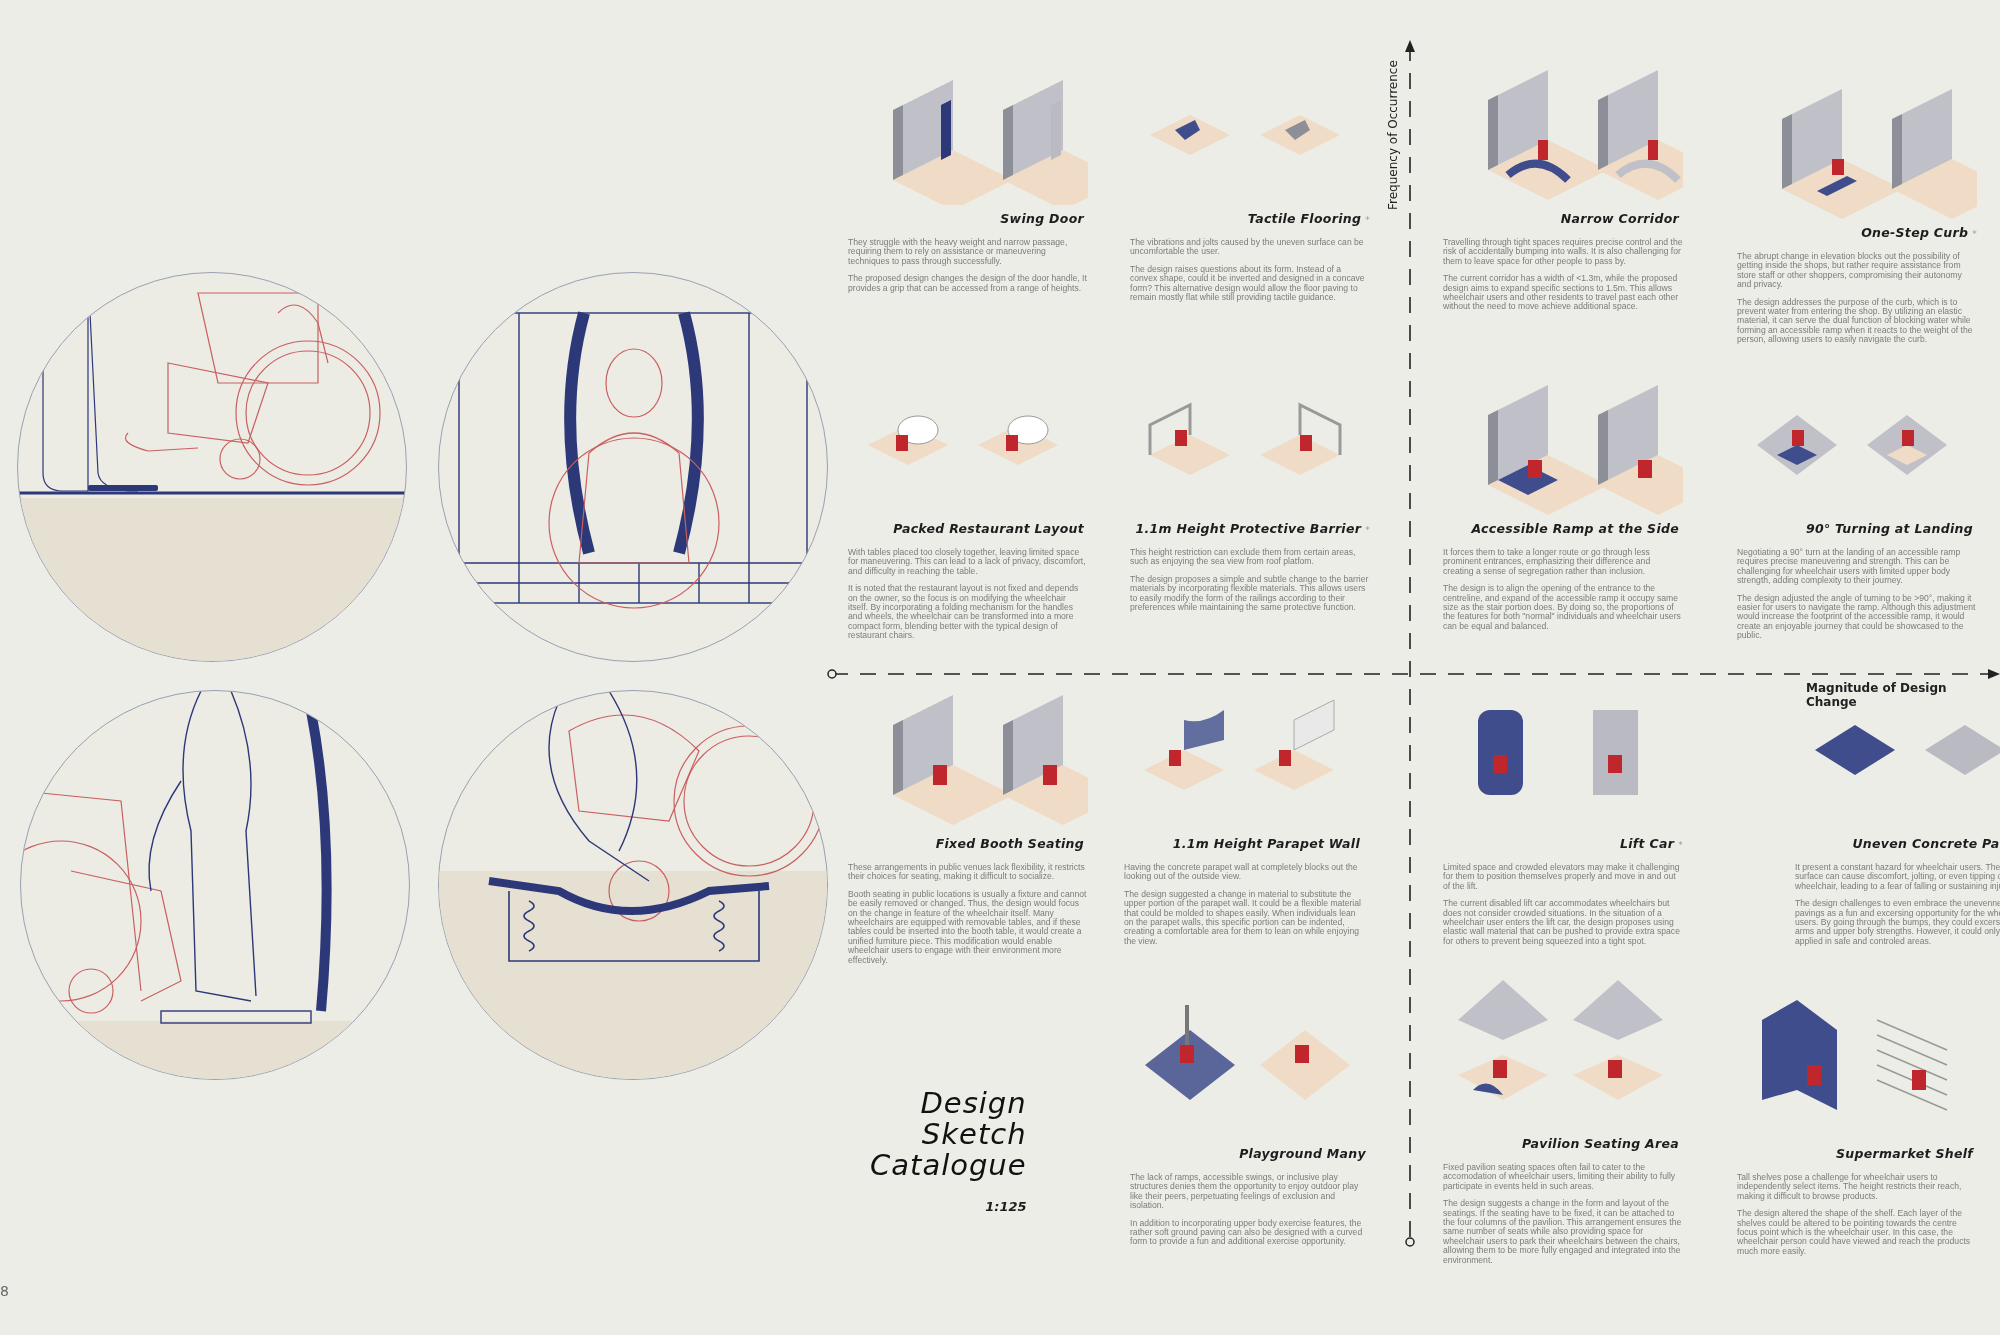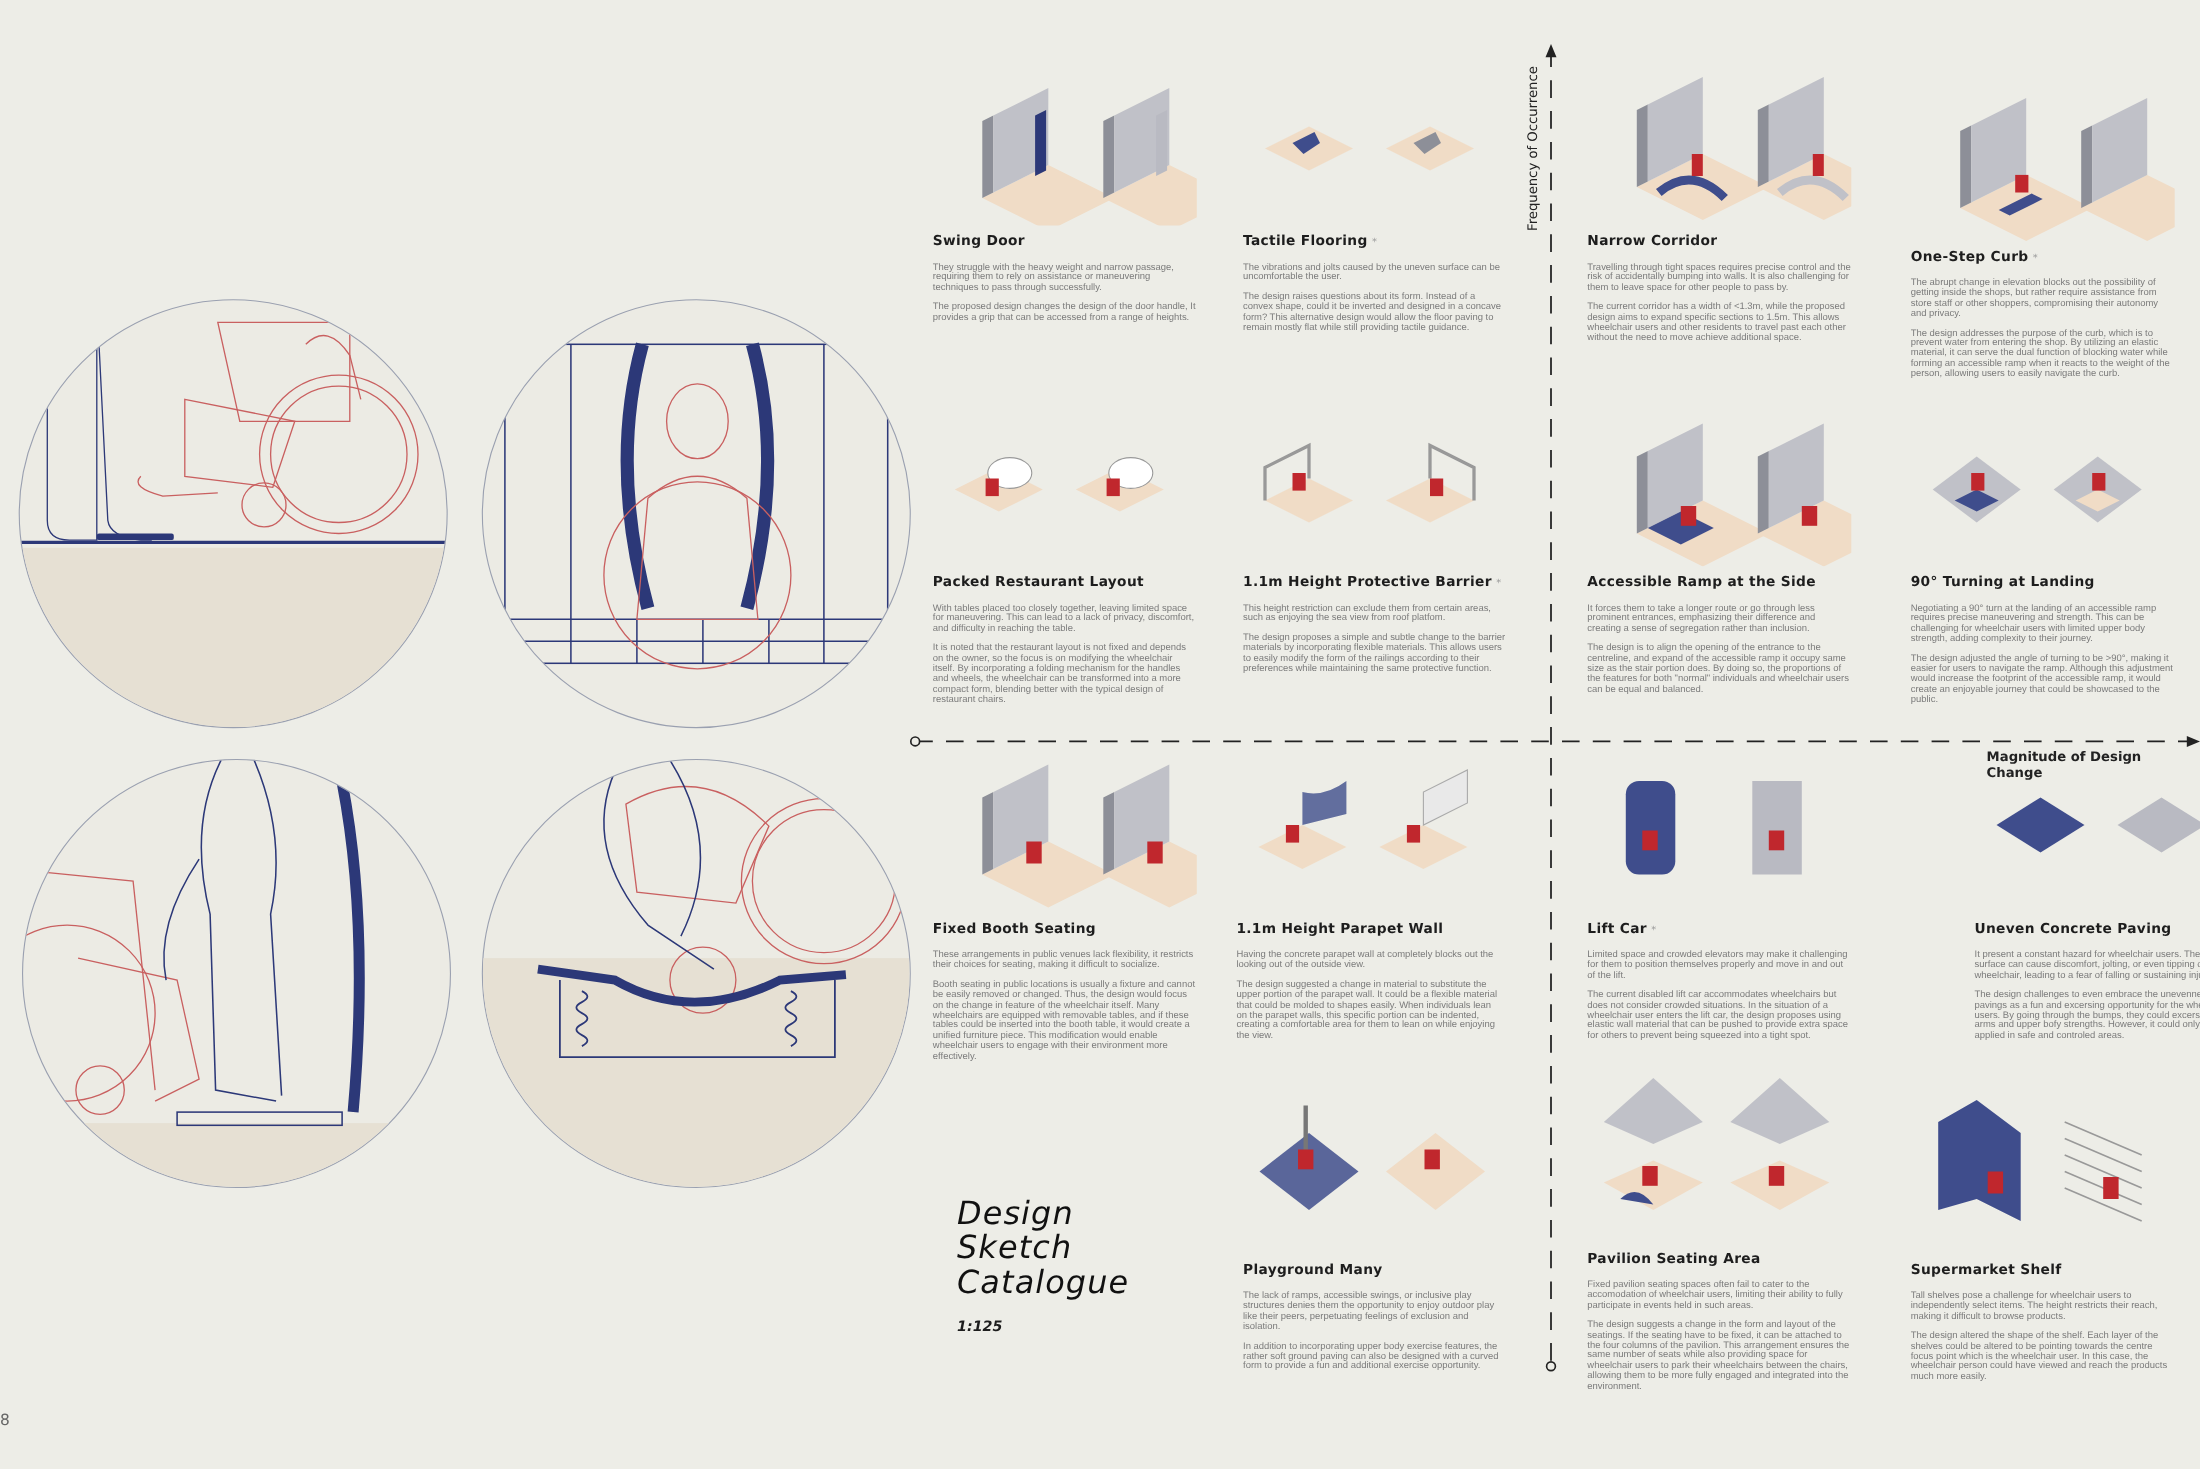--- a/index.html
+++ b/index.html
@@ -4,24 +4,24 @@
 <style>
   html,body{margin:0;padding:0;}
   body{width:2000px;height:1335px;background:#edede7;position:relative;overflow:hidden;font-family:"DejaVu Sans",sans-serif;color:#1d1d1d;}
   .circle{position:absolute;border-radius:50%;border:1.5px solid #9aa0b0;background:#ecebe4;overflow:hidden;}
   .circle svg{position:absolute;left:0;top:0;width:100%;height:100%;}
   .page-num{position:absolute;left:0;top:1283px;font-size:14px;color:#666;}
   .axis{position:absolute;}
   .card{position:absolute;width:240px;}
   .card .thumb{height:150px;position:relative;}
   .card .thumb svg{width:100%;height:100%;}
-  .card h3{font-family:"DejaVu Sans",sans-serif;font-weight:bold;font-size:12.5px;text-align:left;margin:6px 0 12px;letter-spacing:.3px;}
+  .card h3{font-family:"DejaVu Sans",sans-serif;font-style:italic;font-weight:bold;font-size:12.5px;text-align:right;margin:6px 0 12px;letter-spacing:.3px;}
   .card h3 .star{font-weight:normal;color:#999;font-size:9px;margin-left:4px;}
   .card p{font-family:"Liberation Sans",sans-serif;font-size:8.6px;line-height:9.4px;color:#7b7b7b;margin:0 0 8px;}
-  .title-block{position:absolute;left:870px;top:1088px;}
+  .title-block{position:absolute;left:870px;top:1088px;text-align:right;}
   .title-block .t{font-family:"DejaVu Sans",sans-serif;font-style:italic;font-size:29px;line-height:31px;letter-spacing:1px;color:#111;}
   .title-block .scale{font-family:"DejaVu Sans",sans-serif;font-style:italic;font-weight:bold;font-size:13px;margin-top:18px;}
   .ylabel{position:absolute;left:1386px;top:210px;transform:rotate(-90deg);transform-origin:left top;font-family:"DejaVu Sans",sans-serif;font-size:12px;white-space:nowrap;color:#222;}
   .xlabel{position:absolute;left:1806px;top:681px;font-family:"DejaVu Sans",sans-serif;font-weight:bold;font-size:12px;color:#222;}
 </style>
 </head>
 <body>
 
 <div class="circle" style="left:17px;top:272px;width:388px;height:388px;">
   <svg viewBox="0 0 388 388">

